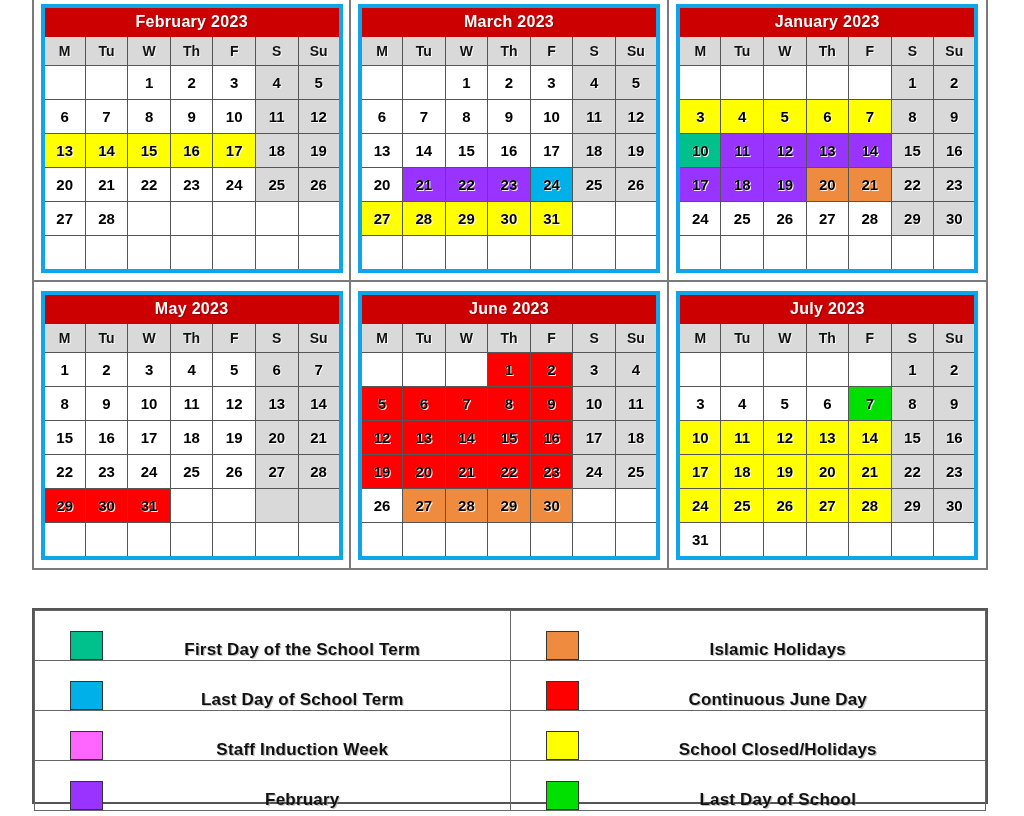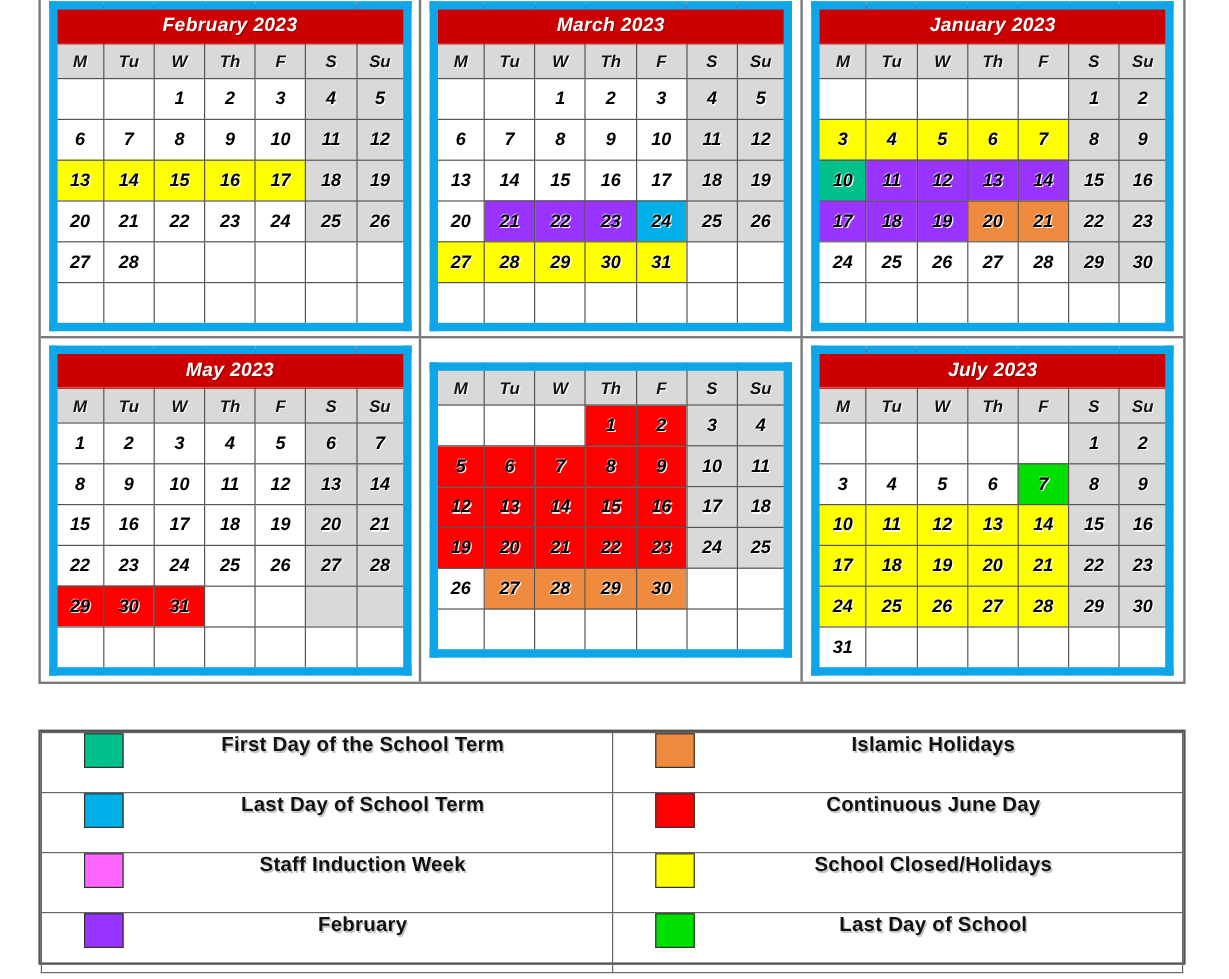--- a/index.html
+++ b/index.html
@@ -38,23 +38,22 @@
     padding:0;
   }
   .month-cell.col-last{border-right:none;}
   .month-cell.row-last{border-bottom:none;}
 
   
   .month{
     width:302px;
     border-collapse:collapse;
     table-layout:fixed;
-    border:7px solid #0ea5e9;
-    background:#fef9c3;
-    font-style:italic;
+    border:4px solid #0ea5e9;
+    background:#7dd3fc;
   }
   .month .title-cell{
     background:#cc0000;
     color:#ffffff;
     font-size:16px;
     font-weight:bold;
     text-align:center;
     height:26px;
     letter-spacing:.3px;
     border:1px solid #cc0000;
@@ -107,21 +106,21 @@
     table-layout:fixed;
   }
   #legend-table td.legend-cell{
     border:1px solid #666;
     height:49px;
     padding:0 2px;
     vertical-align:middle;
   }
   .legend-inner{
     display:flex;
-    align-items:flex-start;
+    align-items:flex-end;
     height:100%;
     width:100%;
   }
   .swatch{
     width:33px;height:29px;
     border:1px solid #333;
     margin-left:33px;
     flex:0 0 auto;
     box-sizing:border-box;
   }
@@ -433,20 +432,23 @@
               <td class="day c-white"></td>
               <td class="day c-white"></td>
               <td class="day c-white"></td>
             </tr>
           </tbody>
         </table>
       </div>
       <div class="month-cell row-last">
         <table class="month">
           <thead>
+            <tr>
+              <th class="title-cell" colspan="7">June 2023</th>
+            </tr>
             <tr>
               <th class="dow">M</th>
               <th class="dow">Tu</th>
               <th class="dow">W</th>
               <th class="dow">Th</th>
               <th class="dow">F</th>
               <th class="dow">S</th>
               <th class="dow">Su</th>
             </tr>
           </thead>

